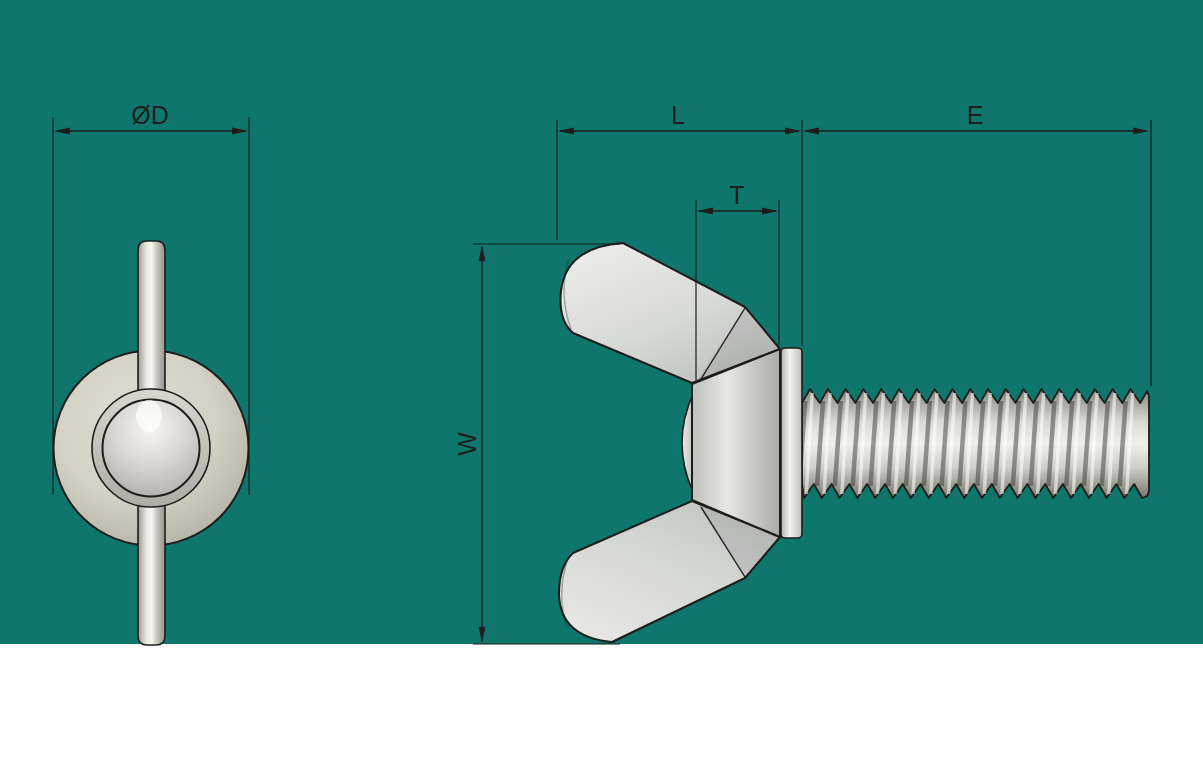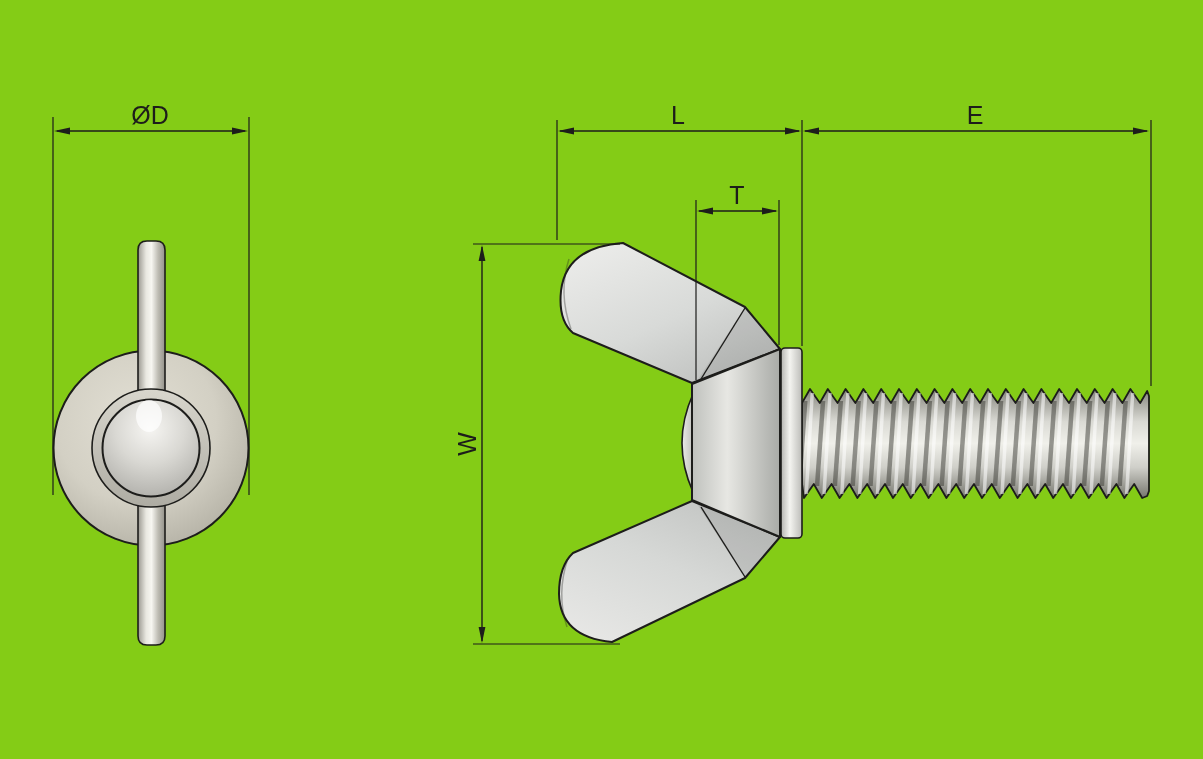--- a/index.html
+++ b/index.html
@@ -6,23 +6,23 @@
     margin: 0;
     padding: 0;
     background: #ffffff;
     width: 1203px;
     height: 759px;
     overflow: hidden;
     font-family: "Liberation Sans", sans-serif;
   }
   .canvas-wrap {
     width: 1203px;
-    height: 759px;
+    height: 644px;
     position: relative;
-    background: #84cc16;
+    background: #0f766e;
   }
   svg { display: block; }
   .lbl {
     font-family: "Liberation Sans", sans-serif;
     font-size: 25px;
     fill: #1d1d1b;
   }
   .outline   { stroke: #1d1d1b; stroke-width: 2;   stroke-linejoin: round; }
   .outline-t { stroke: #1d1d1b; stroke-width: 1.6; stroke-linejoin: round; }
   .dimline   { stroke: #1d1d1b; stroke-width: 1.4; fill: none; }

